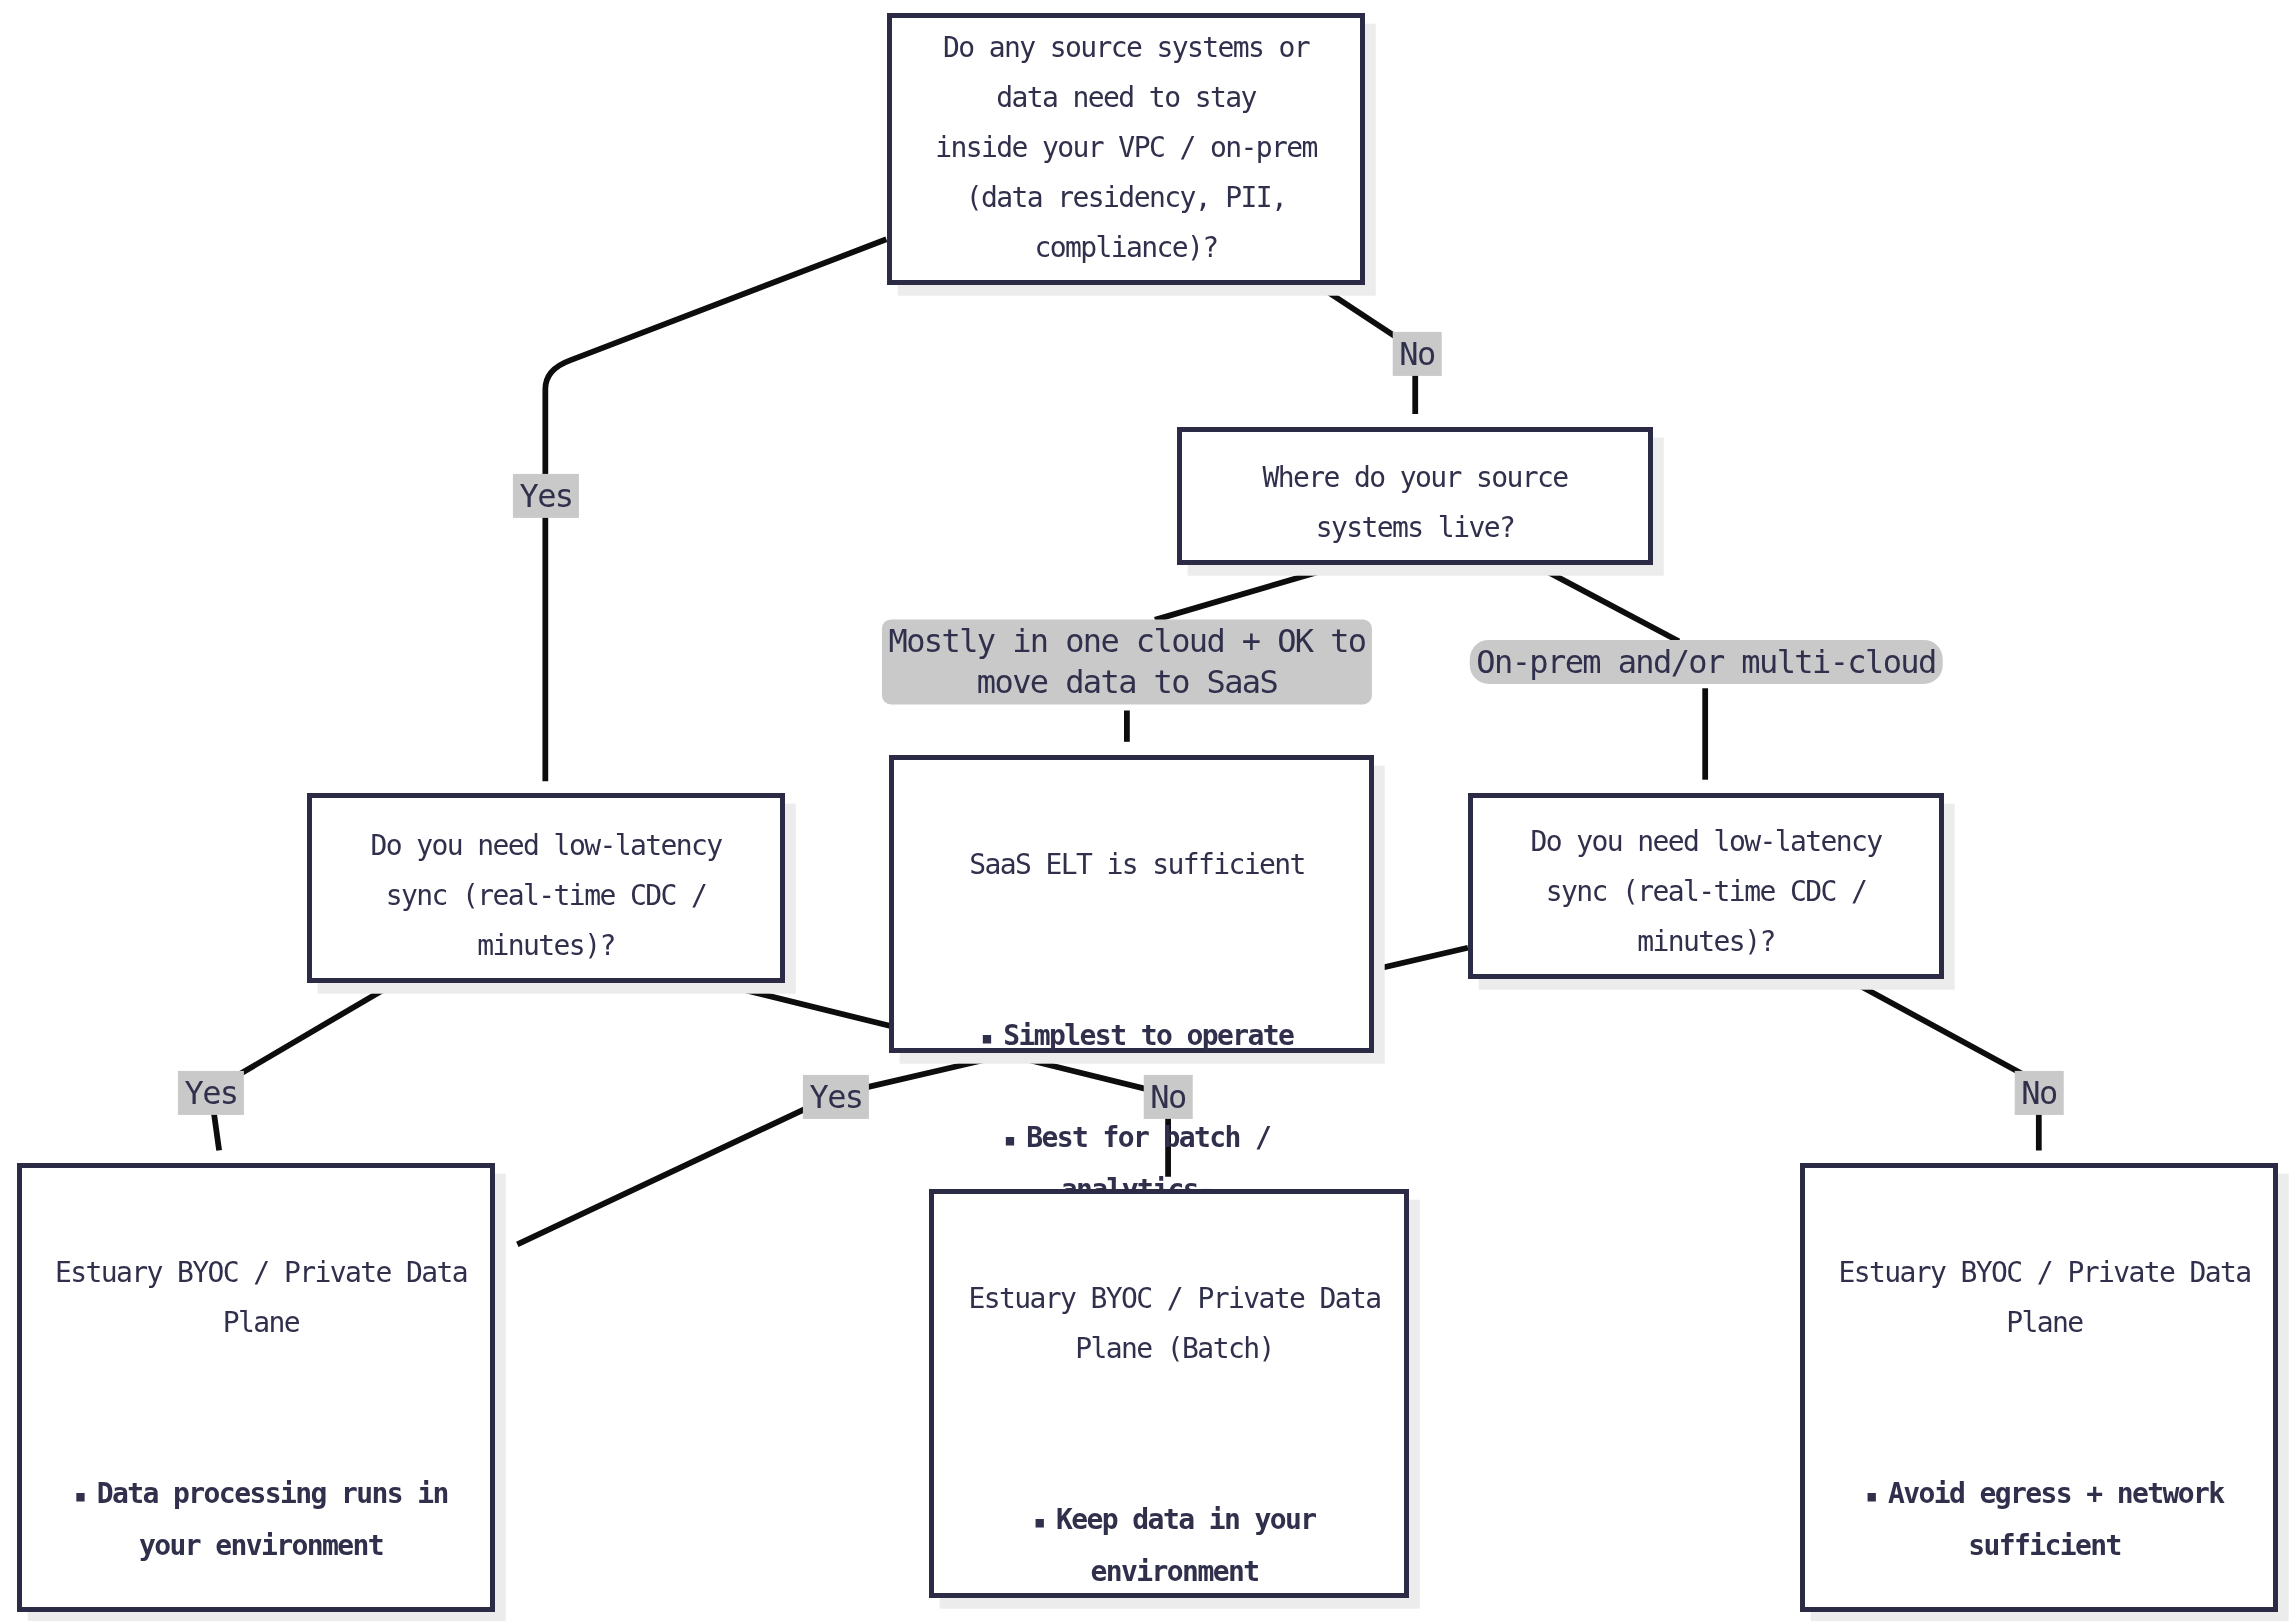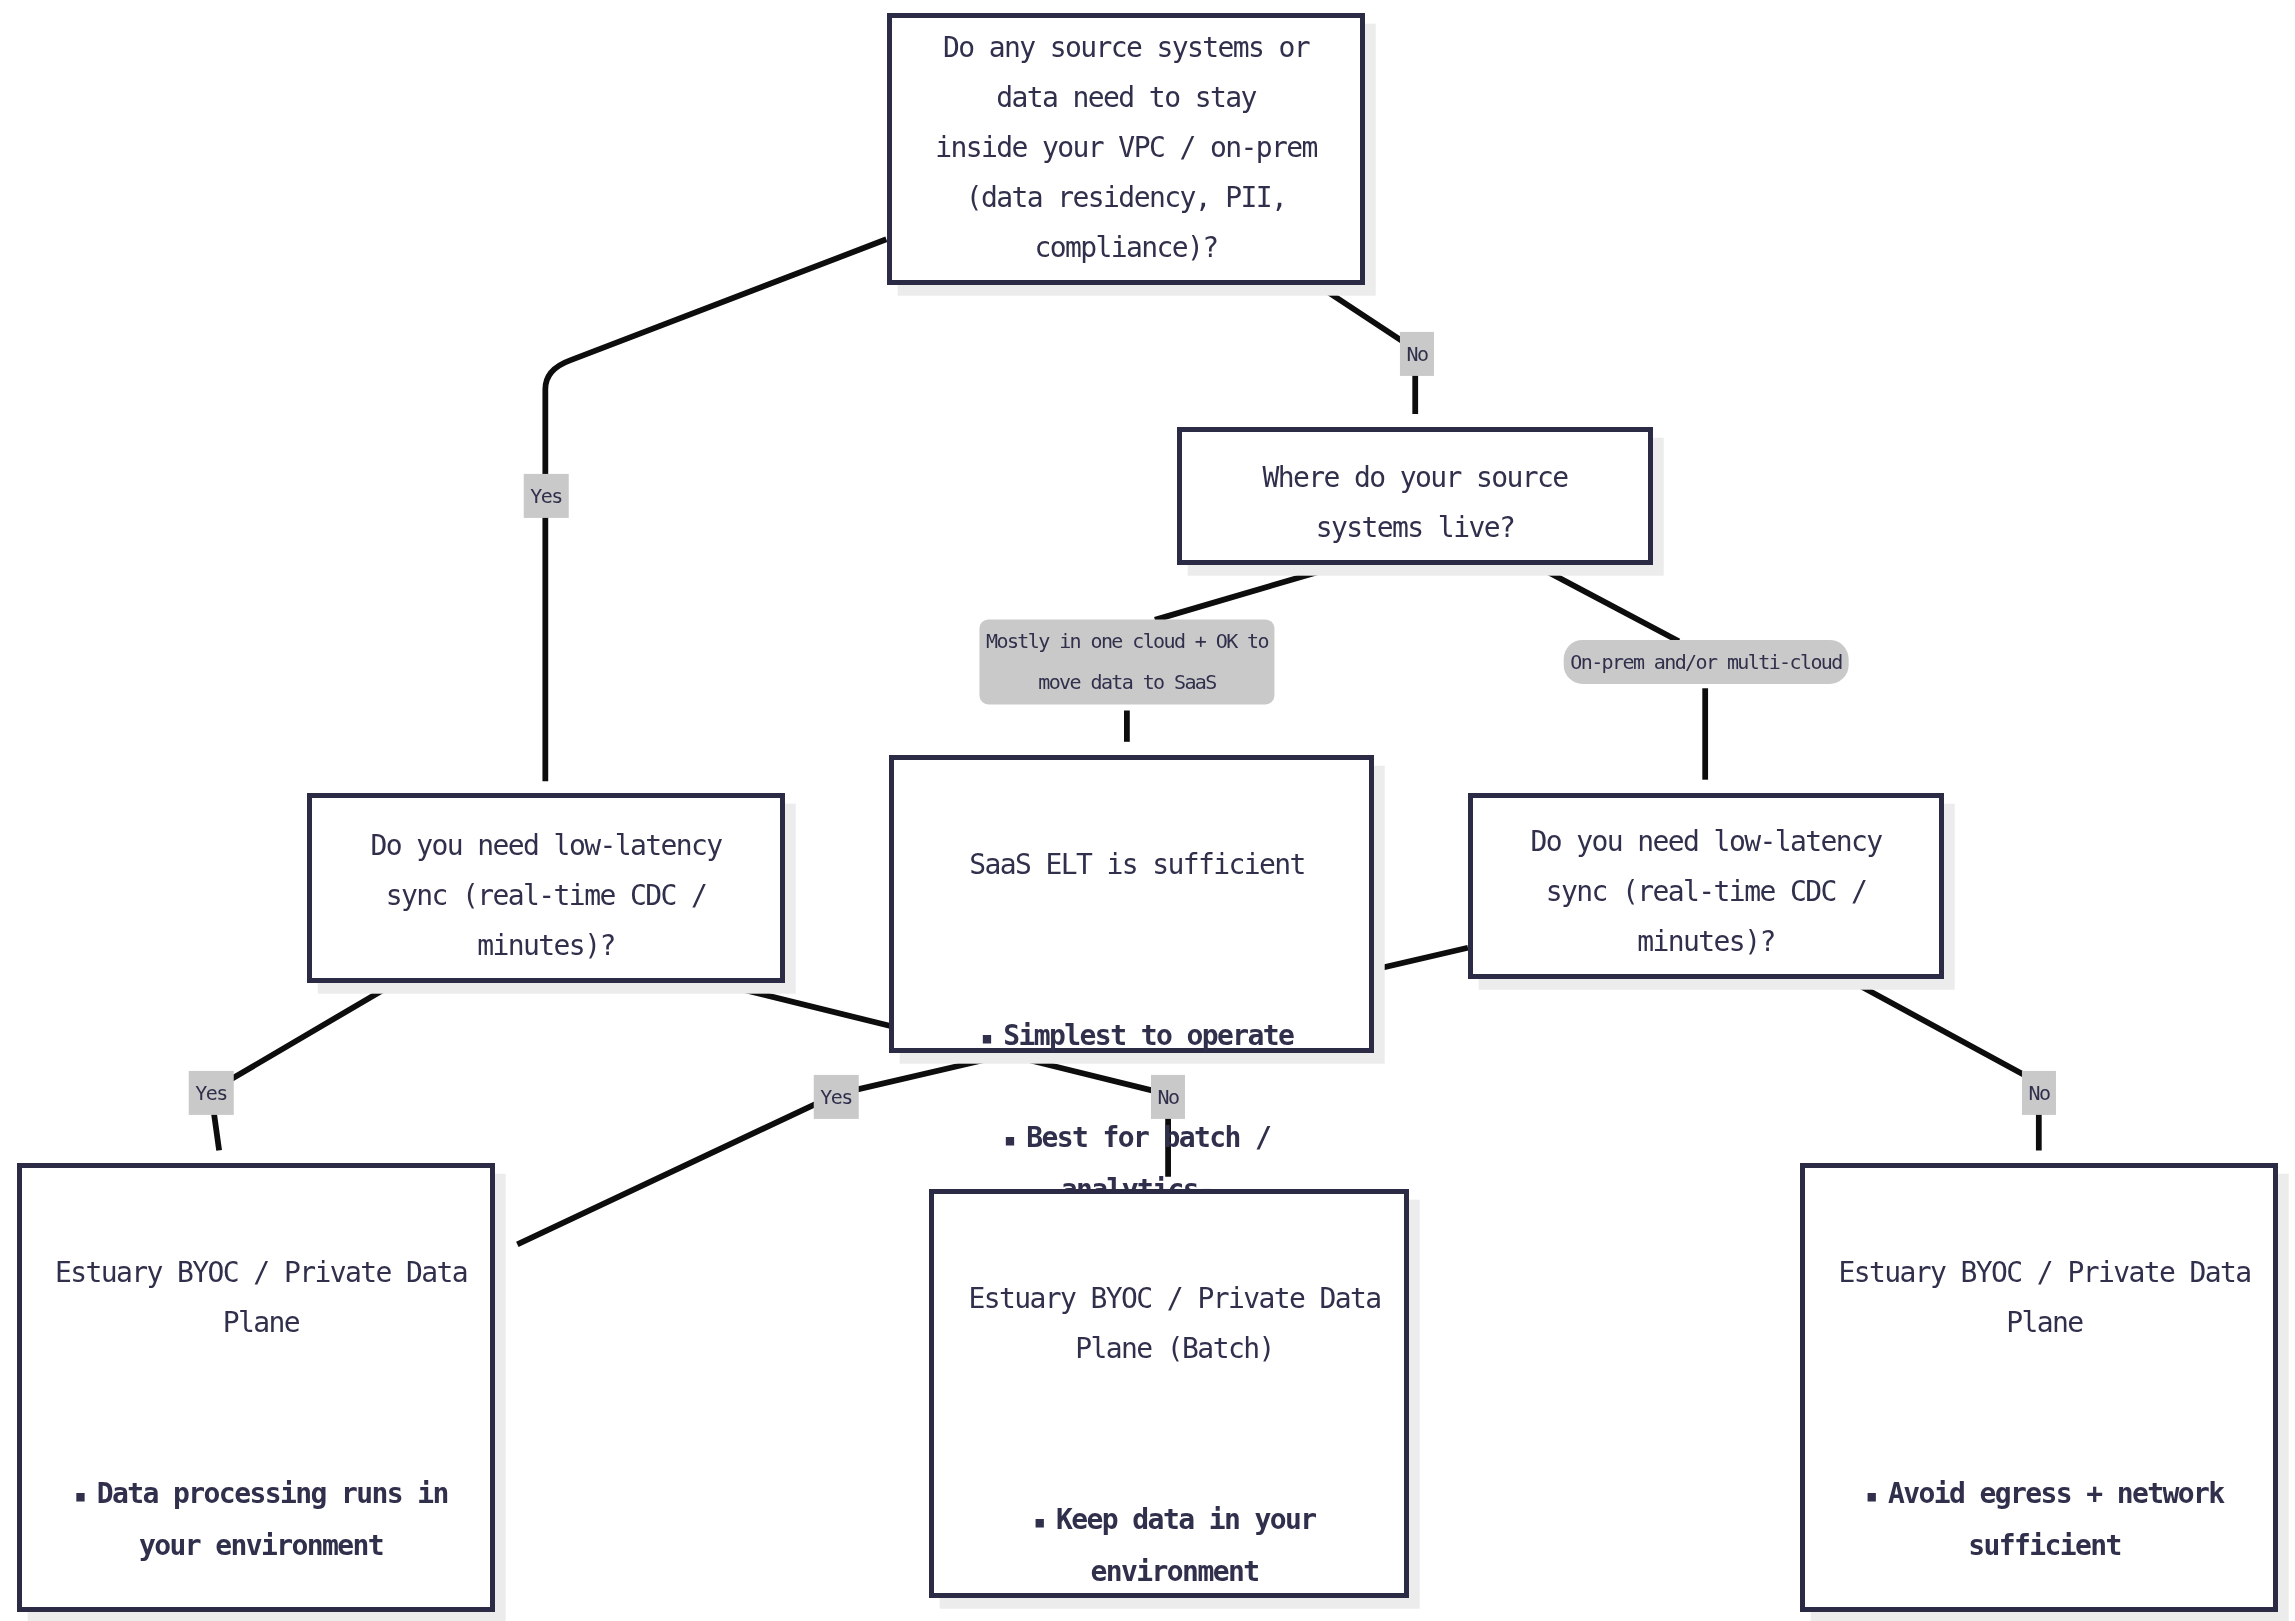--- a/index.html
+++ b/index.html
@@ -21,21 +21,21 @@
   .node.question { display:flex; align-items:flex-end; justify-content:center; padding:6.6px 13px; }
   .node.answer   { padding:30px 15px 0 26px; }
   .node .title   { white-space:pre-line; }
   .node ul { list-style:none; margin:21.4px 0 0 0; padding:0;font-weight:bold; }
   .node li { white-space:pre-line; }
   .node li::before { content:"▪ "; font-size:21.4px; }
 
   .elabel {
     position:absolute; z-index:3; transform:translate(-50%,-50%);
     background:#c9c9c9; color:#30304c;
-    font-size:20px; line-height:41px; letter-spacing:-1.6px;
+    font-size:32px; line-height:41px; letter-spacing:-1.6px;
     padding:1.6px 6.6px; text-align:center; white-space:pre-line;
   }
 </style>
 </head>
 <body>
 
 <div class="canvas">
 
   <svg class="edges" width="2295" height="1622" viewBox="0 0 2786 1968">
     <defs>

